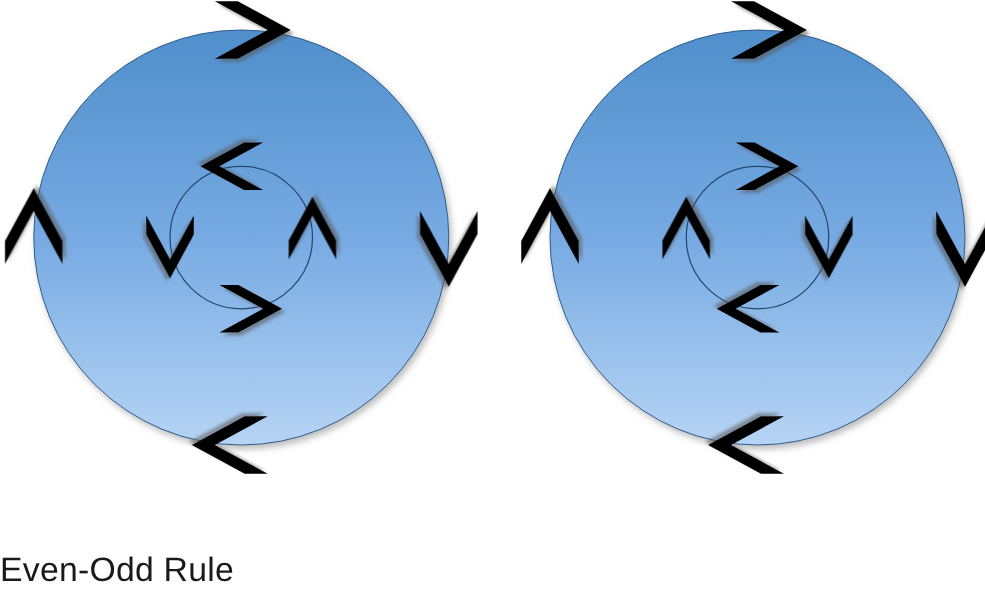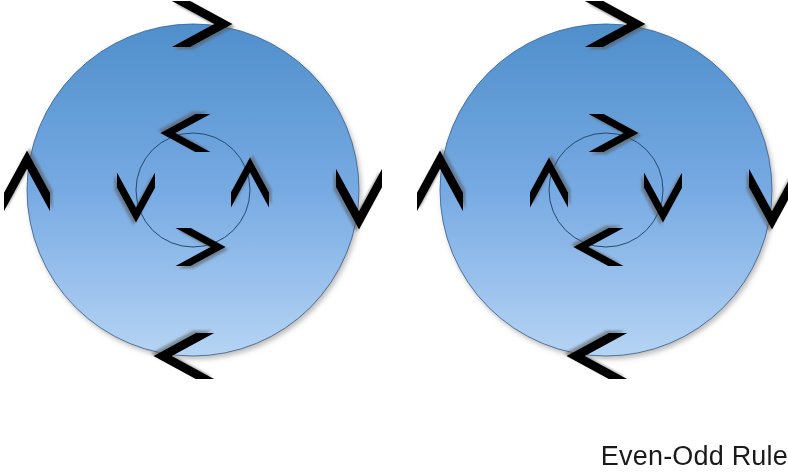--- a/index.html
+++ b/index.html
@@ -21,21 +21,21 @@
     top: 0;
     width: 788px;
     height: 476px;
     display: block;
   }
   #caption {
     position: absolute;
     left: 0;
     top: 440px;
     width: 788px;
-    text-align: right;
+    text-align: left;
     font-family: "Liberation Sans", sans-serif;
     font-size: 27px;
     font-weight: 400;
     line-height: 32px;
     color: #1a1a1a;
     letter-spacing: 0.2px;
     white-space: nowrap;
   }
 </style>
 </head>

